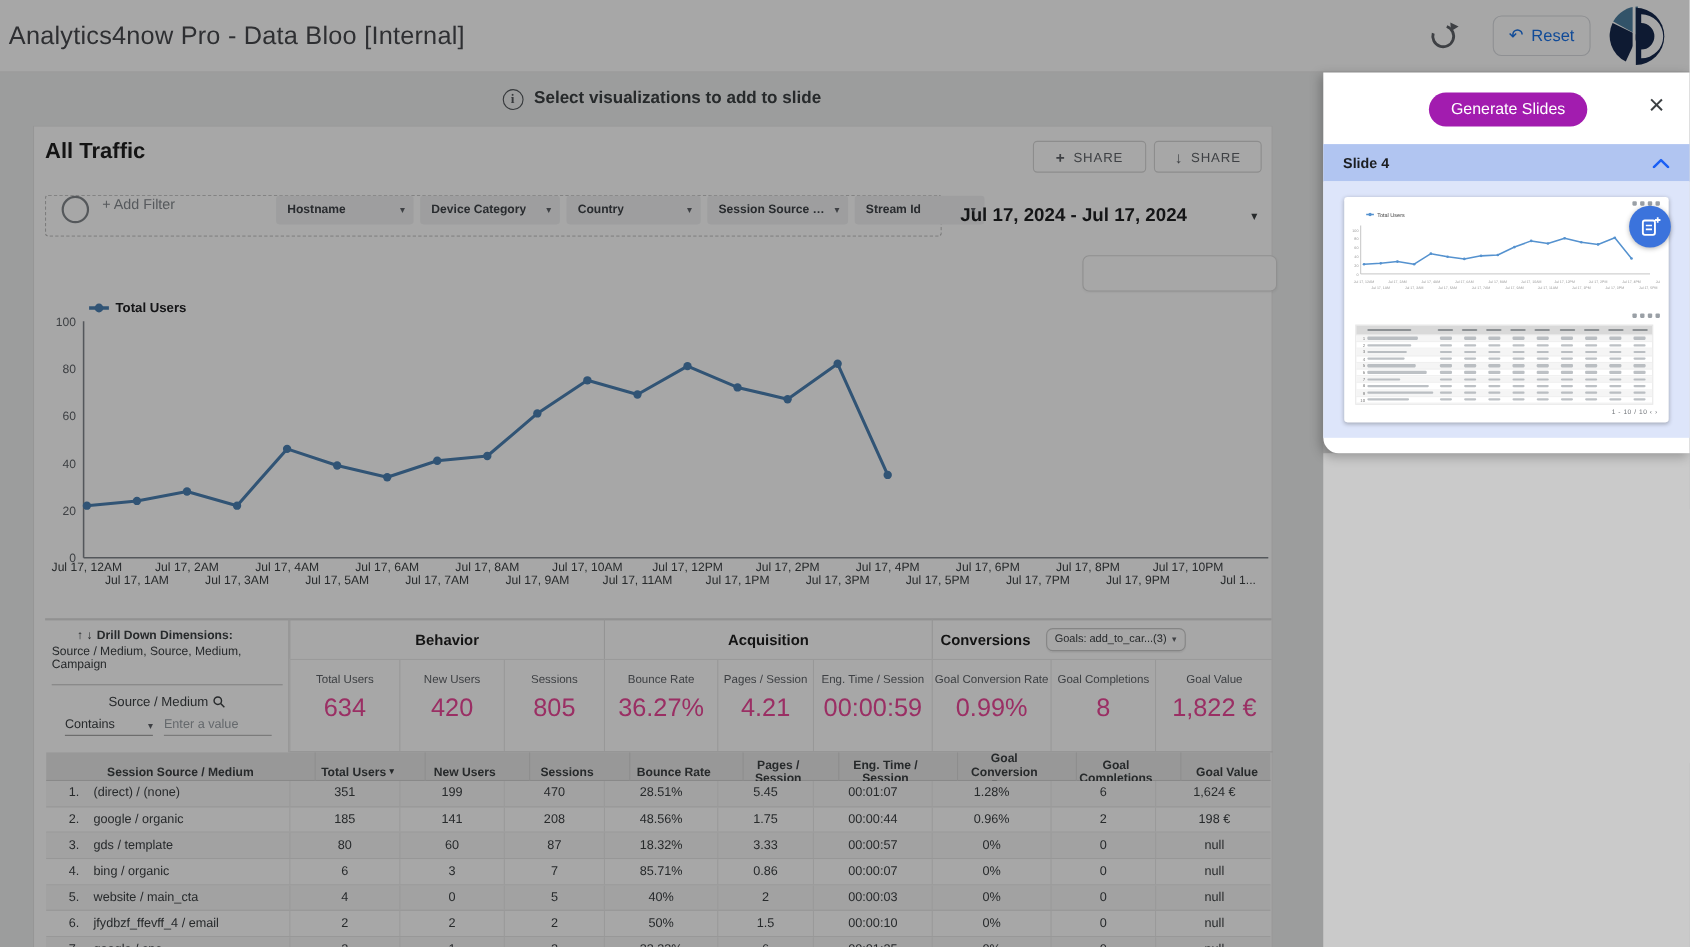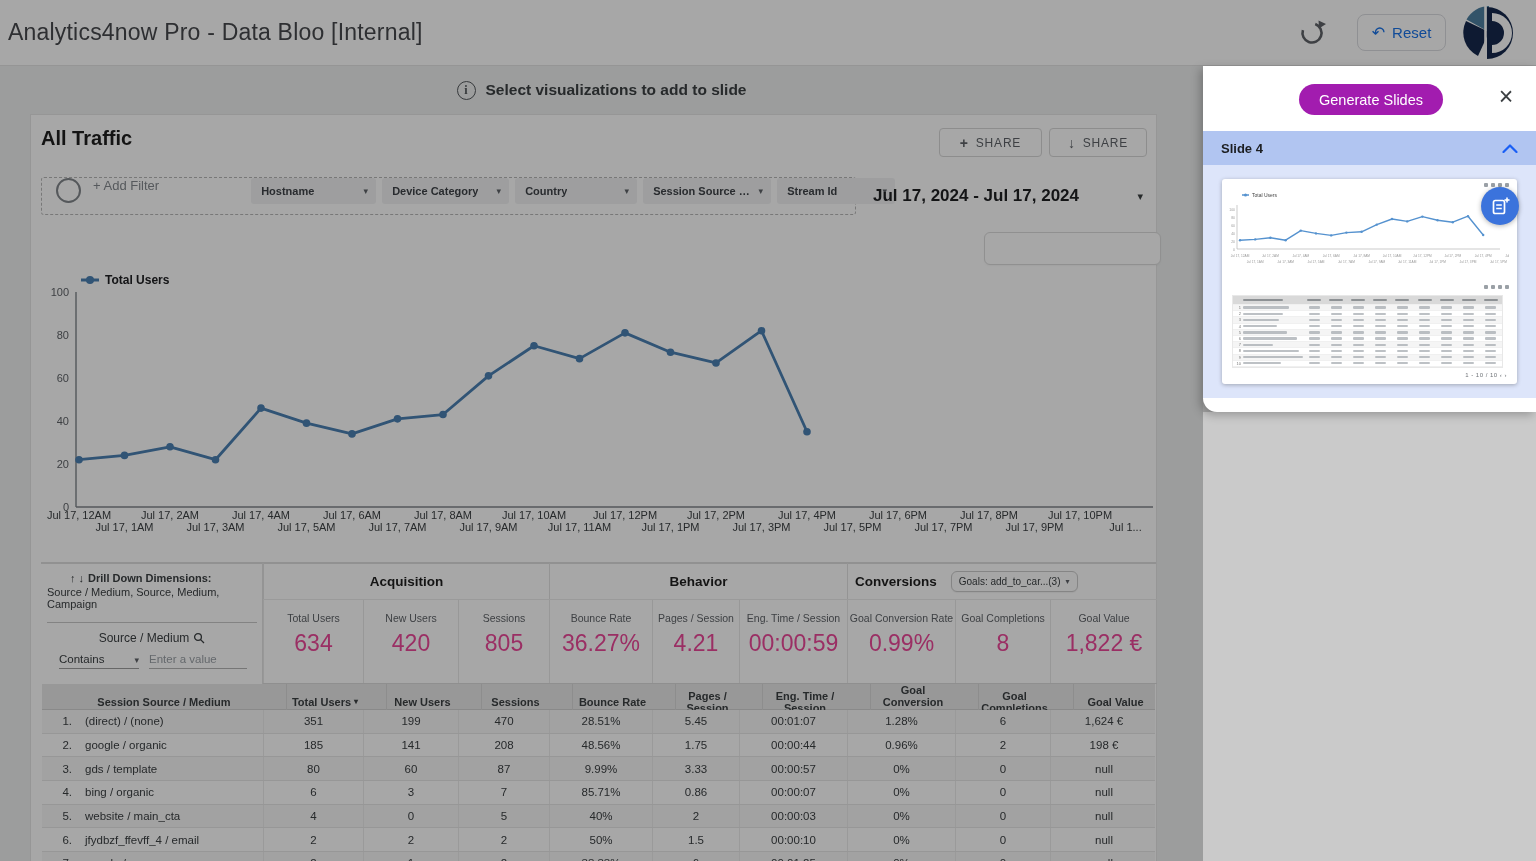--- a/index.html
+++ b/index.html
@@ -254,24 +254,24 @@
               <div class="op-select">
                 <span>Contains</span>
                   <span class="crt">▾</span>
               </div>
               <input class="val-input" placeholder="Enter a value" style="">
             </div>
           </div>
         </div>
         <div class="group-band" id="groupBand">
             <div class="gcell">
+              <span>Behavior</span>
+            </div>
+            <div class="gcell">
               <span>Acquisition</span>
-            </div>
-            <div class="gcell">
-              <span>Behavior</span>
             </div>
             <div class="gcell conv">
               <span>Conversions</span>
               <div class="goals-chip">
                 <span>Goals: add_to_car...(3)</span>
                 <span class="crt">▾</span>
               </div>
             </div>
           </div>
         <div class="summary-band" id="summaryBand" style="grid-template-columns: 100px 95px 91px 103px 87px 108px 108px 95px 107px;">
@@ -377,21 +377,21 @@
               <div class="tcell">198 €</div>
             </div>
             <div class="trow alt" style="grid-template-columns: 221px 100px 95px 91px 103px 87px 108px 108px 95px 107px;">
               <div class="tcell name">
                 <span class="rank">3.</span>
                 <span>gds / template</span>
               </div>
               <div class="tcell">80</div>
               <div class="tcell">60</div>
               <div class="tcell">87</div>
-              <div class="tcell">9.99%</div>
+              <div class="tcell">18.32%</div>
               <div class="tcell">3.33</div>
               <div class="tcell">00:00:57</div>
               <div class="tcell">0%</div>
               <div class="tcell">0</div>
               <div class="tcell">null</div>
             </div>
             <div class="trow" style="grid-template-columns: 221px 100px 95px 91px 103px 87px 108px 108px 95px 107px;">
               <div class="tcell name">
                 <span class="rank">4.</span>
                 <span>bing / organic</span>

